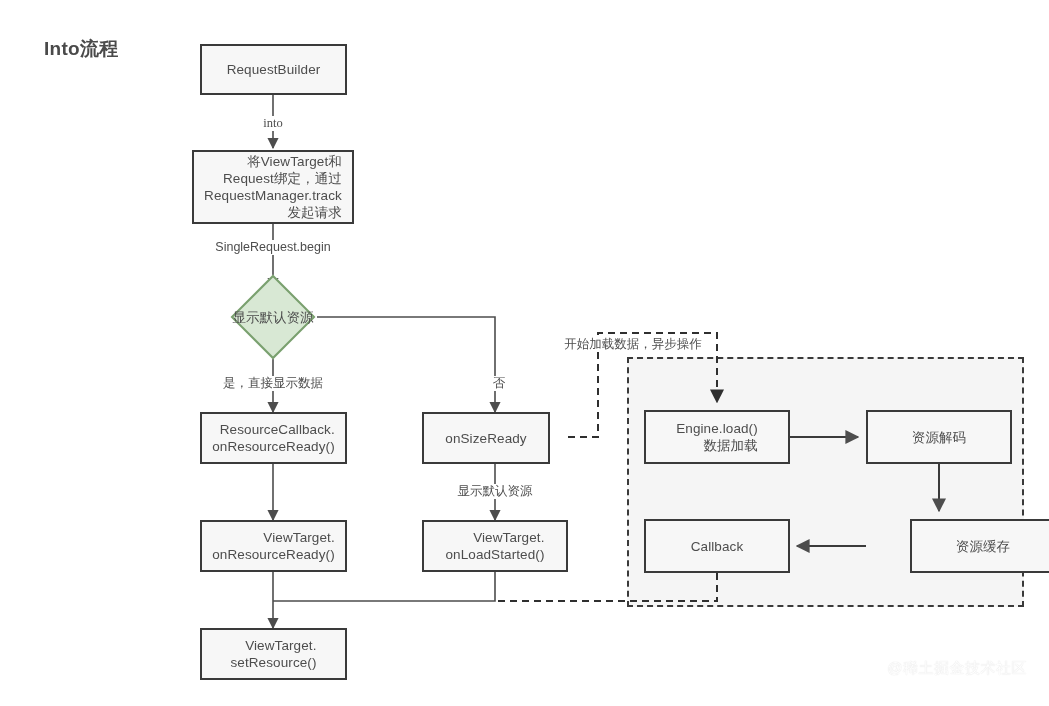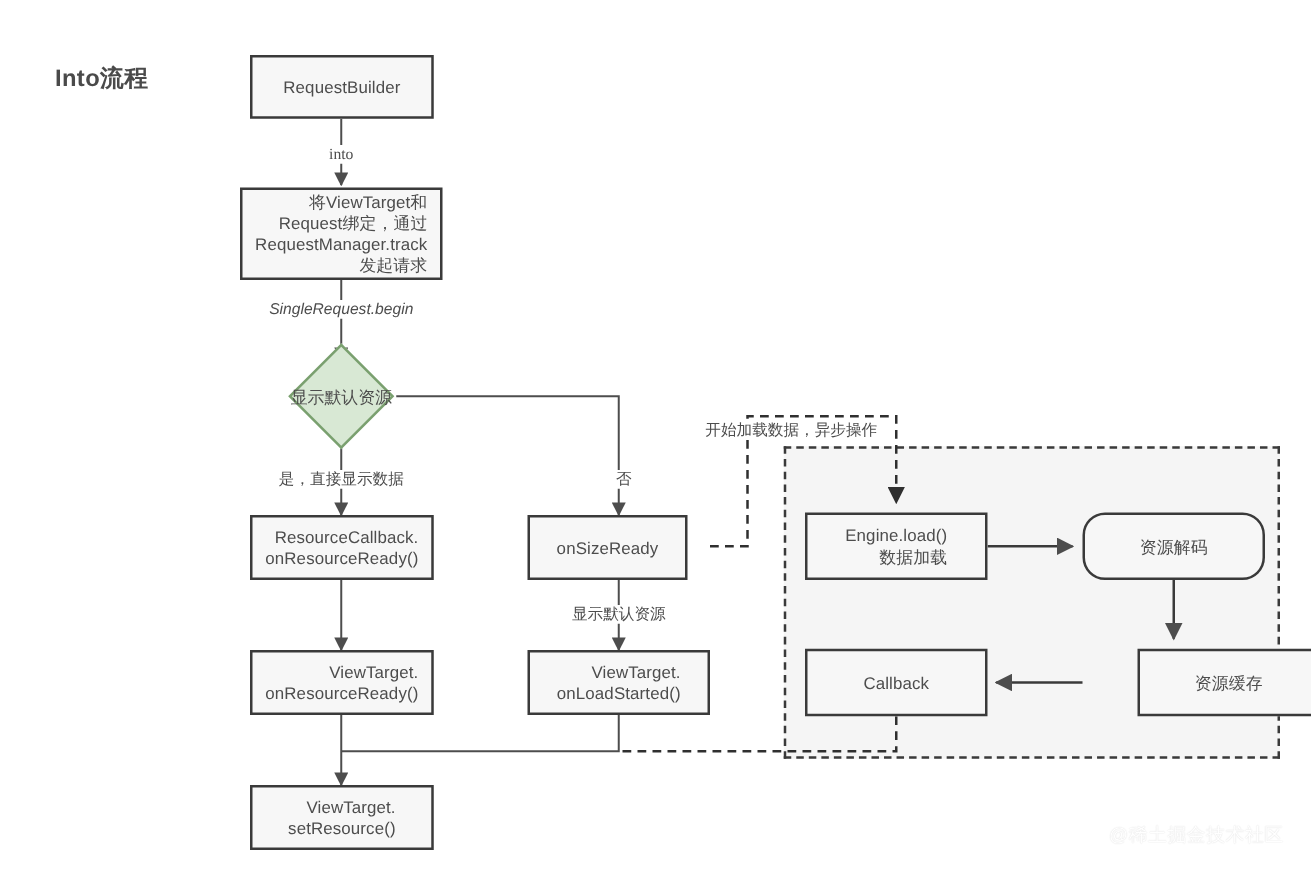--- a/index.html
+++ b/index.html
@@ -78,21 +78,20 @@
     border: 2px dashed #3a3a3a;
   }
   #title {
     position: absolute;
     left: 44px;
     top: 36px;
     font-size: 19px;
     font-weight: bold;
     color: #4a4a4a;
     letter-spacing: 0.3px;
-    margin-top: 14px;
   }
   #watermark {
     position: absolute;
     right: 22px;
     bottom: 28px;
     font-size: 15px;
     color: #ffffff;
     opacity: 0.92;
     letter-spacing: 0.5px;
     text-shadow: 0 0 1px rgba(120,120,120,0.35);
@@ -170,29 +169,29 @@
 
   <div class="node" style="left:422px; top:520px; width:146px; height:52px;">ViewTarget.
 onLoadStarted()</div>
 
   <div class="node" style="left:200px; top:628px; width:147px; height:52px;">ViewTarget.
 setResource()</div>
 
   <div class="node" style="left:644px; top:410px; width:146px; height:54px;">Engine.load()
 数据加载</div>
 
-  <div class="node" style="left:866px; top:410px; width:146px; height:54px;border-radius:18px;">资源解码</div>
+  <div class="node" style="left:866px; top:410px; width:146px; height:54px;">资源解码</div>
 
   <div class="node" style="left:644px; top:519px; width:146px; height:54px;">Callback</div>
 
   <div class="node" style="left:866px; top:519px; width:146px; height:54px;margin-left:44px;">资源缓存</div>
 
   <div class="edge-label" style="left:273px; top:116px;font-family:Liberation Serif, serif;">into</div>
 
-  <div class="edge-label" style="left:273px; top:240px;font-style:italic;">SingleRequest.begin</div>
+  <div class="edge-label" style="left:273px; top:240px;">SingleRequest.begin</div>
 
   <div class="edge-label" style="left:273px; top:376px;">是，直接显示数据</div>
 
   <div class="edge-label" style="left:499px; top:376px;">否</div>
 
   <div class="edge-label" style="left:495px; top:484px;">显示默认资源</div>
 
   <div class="edge-label" style="left:633px; top:337px;">开始加载数据，异步操作</div>
 
   <div id="watermark">@稀土掘金技术社区</div>

